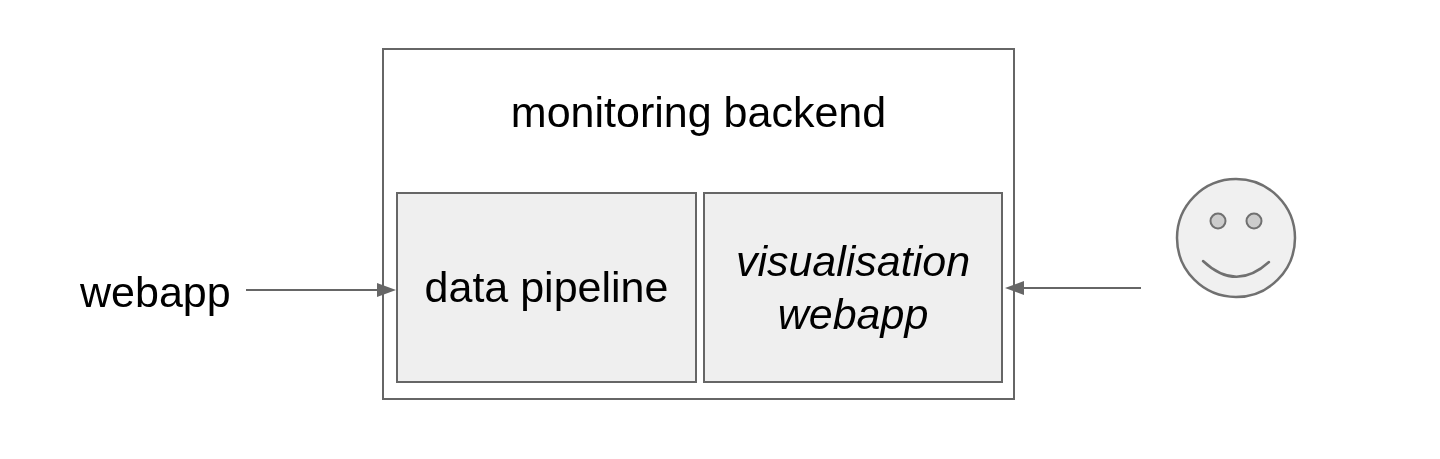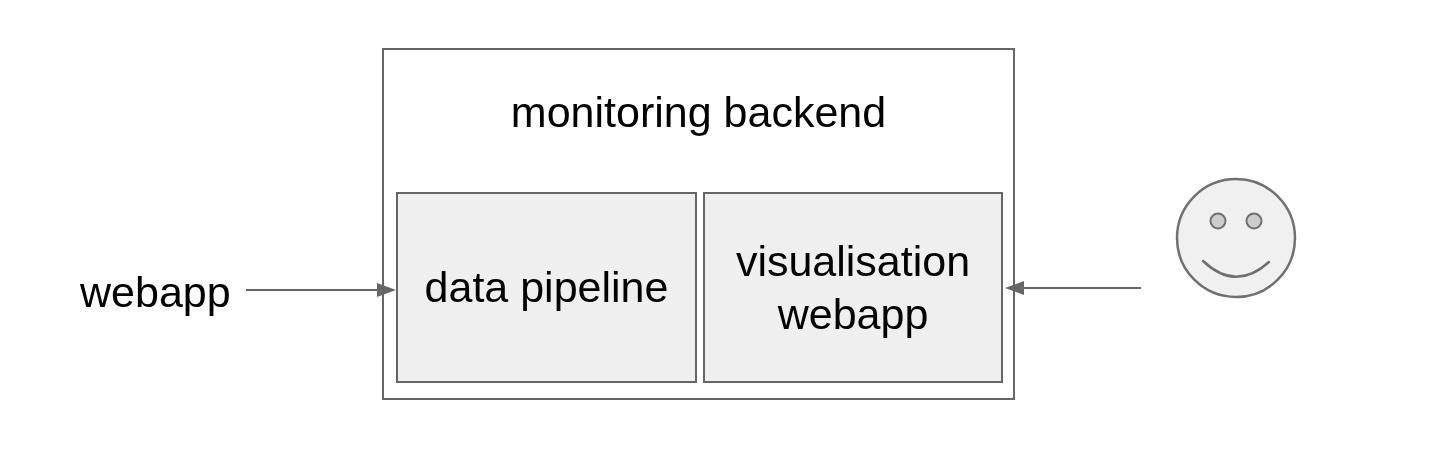--- a/index.html
+++ b/index.html
@@ -36,21 +36,21 @@
     border: 2px solid #666666;
     box-sizing: border-box;
     display: flex;
     align-items: center;
     justify-content: center;
     font-size: 43px;
     line-height: 53px;
     text-align: center;
   }
   .inner-box.left  { left: 396px; width: 301px; }
-  .inner-box.right { left: 703px; width: 300px; }
+  .inner-box.right { left: 703px; width: 300px; font-style: italic; }
   .multiline { white-space: pre-line; }
   .events-label {
     position: absolute;
     left: 80px; top: 271px;
     font-size: 43px;
     line-height: 43px;
     white-space: nowrap;
   }
   .developer-label {
     position: absolute;

